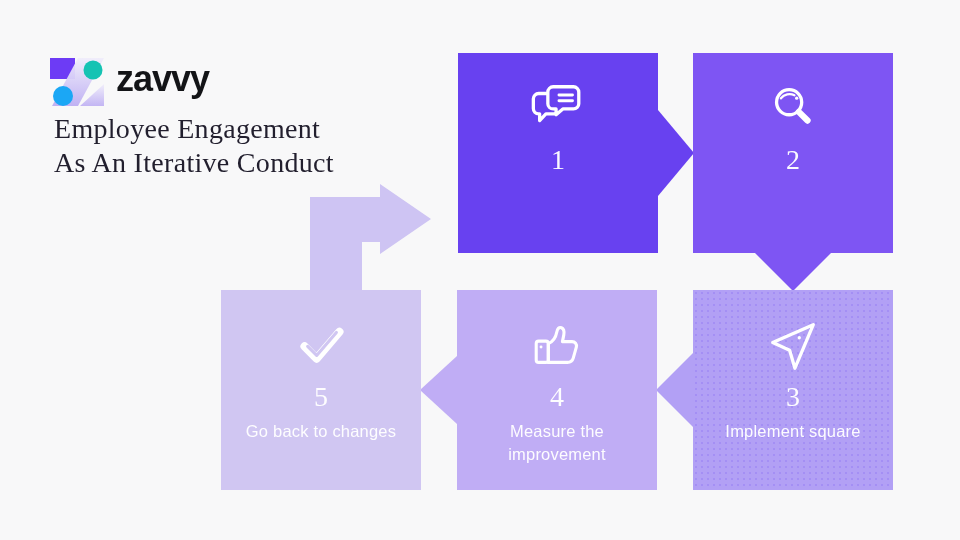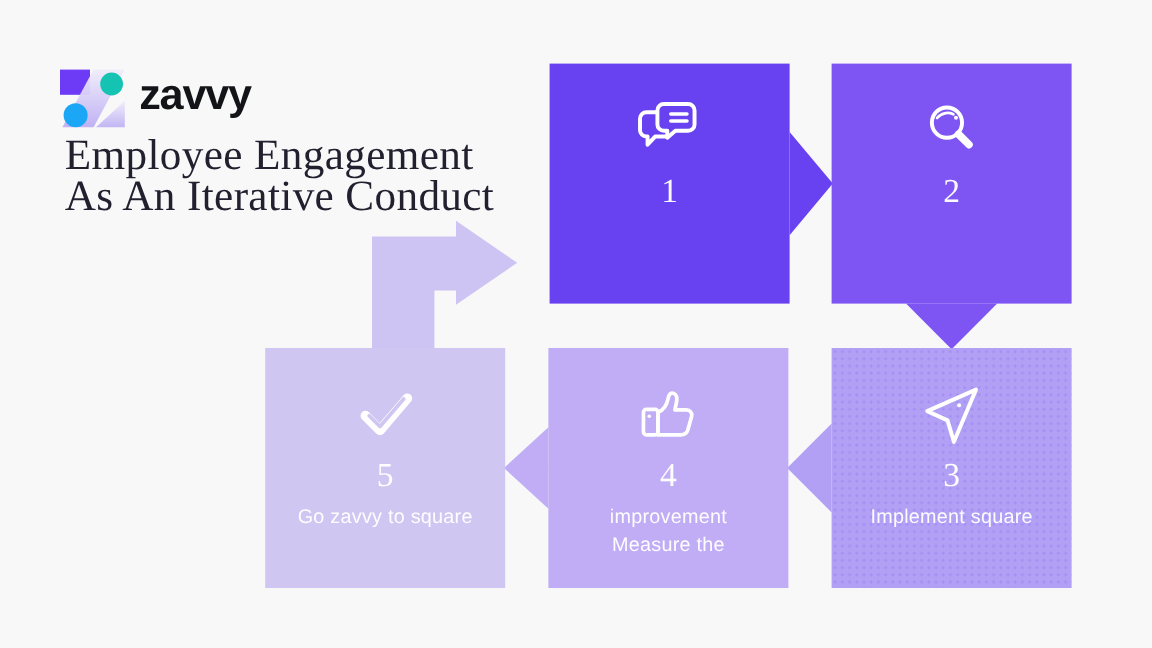--- a/index.html
+++ b/index.html
@@ -7,21 +7,21 @@
        font-family:"Liberation Sans",sans-serif;}
   .canvas{position:relative;width:960px;height:460px;background:#F8F8F9;}
 
   
   .logo-mark{position:absolute;left:50px;top:51px;width:56px;height:58px;}
   .wordmark{position:absolute;left:116px;top:58px;font-size:36px;font-weight:bold;
             letter-spacing:-1px;color:#131417;}
 
   
   .title{position:absolute;left:54px;top:112px;font-family:"Liberation Serif",serif;
-         font-size:36px;line-height:34px;color:#221F2E;letter-spacing:.3px;}
+         font-size:28px;line-height:34px;color:#221F2E;letter-spacing:.3px;}
 
   
   .arrows{position:absolute;left:0;top:0;width:960px;height:540px;pointer-events:none;}
 
   
   .box{position:absolute;width:200px;height:200px;display:flex;flex-direction:column;
        align-items:center;text-align:center;color:#fff;}
   .b1{left:458px;top:53px;}
   .b2{left:693px;top:53px;}
   .b3{left:693px;top:290px;
@@ -108,31 +108,31 @@
   <div class="box b4" style="background-color: rgb(192, 173, 245);">
     <div class="icon-wrap">
       <svg width="58" height="54" viewBox="0 0 60 54" fill="none" stroke="#fff" stroke-width="3.2" stroke-linecap="round" stroke-linejoin="round">
         <rect x="8.5" y="23" width="12.5" height="22" rx="2.5"></rect>
         <circle cx="13.5" cy="29" r="1.5" fill="#fff" stroke="none"></circle>
         <path d="M21 25.5 C26 23.5 28.8 19 29.8 13.5 C30.4 10 32.2 8.2 34.6 9.2 C37.2 10.3 37.6 13.6 37 16.8 L35.6 23.5 H45.5 C48.7 23.5 50.8 26.2 50 29.2 L46.8 40.6 C46 43.4 43.7 45 40.8 45 H21 Z"></path>
       </svg>
     </div>
     <div class="step-number">4</div>
     <div class="caption">
+      <span>Measure the</span>
       <span>improvement</span>
-      <span>Measure the</span>
     </div>
   </div>
 
   <div class="box b5" style="background-color: rgb(208, 198, 242);">
     <div class="icon-wrap">
       <svg width="58" height="54" viewBox="0 0 60 54" fill="none" stroke-linecap="round" stroke-linejoin="round">
         <path d="M13 28.5 L25.5 41 L49 13.5" stroke="#fff" stroke-width="8.5"></path>
         <path d="M16.2 28.5 L25.5 37.8 L45.9 14" stroke-width="3.2" stroke="#D0C6F2"></path>
       </svg>
     </div>
     <div class="step-number">5</div>
     <div class="caption">
-      <span>Go zavvy to square</span>
+      <span>Go back to changes</span>
     </div>
   </div>
 
 </div>
 
 </body></html>

